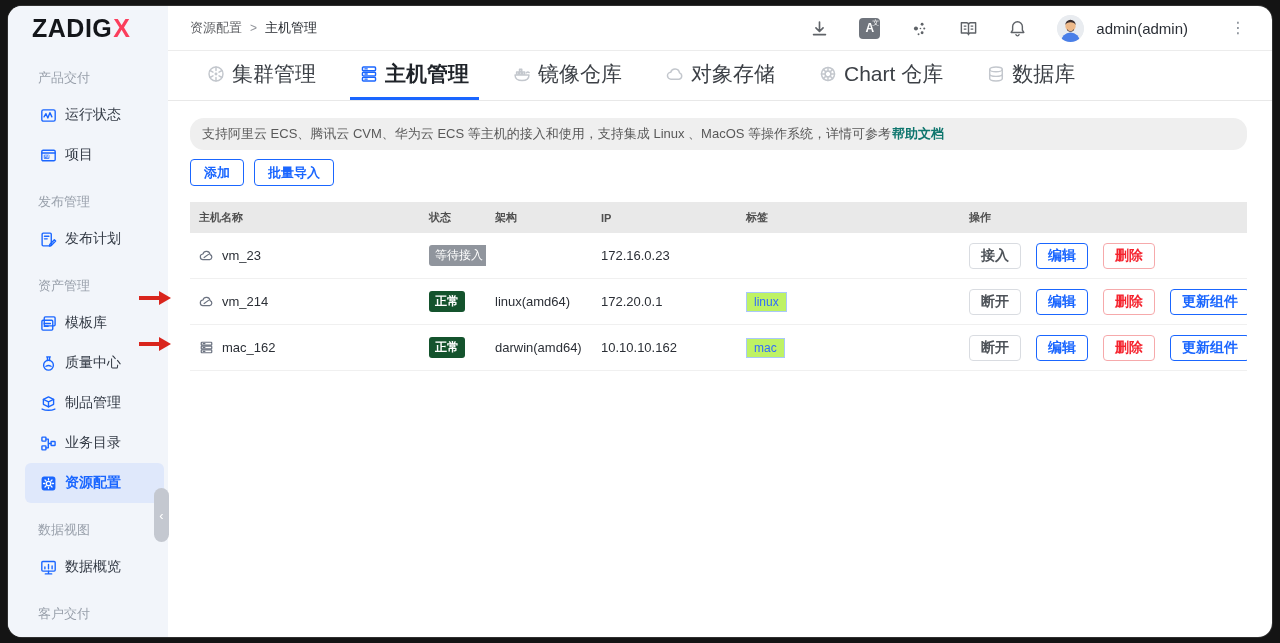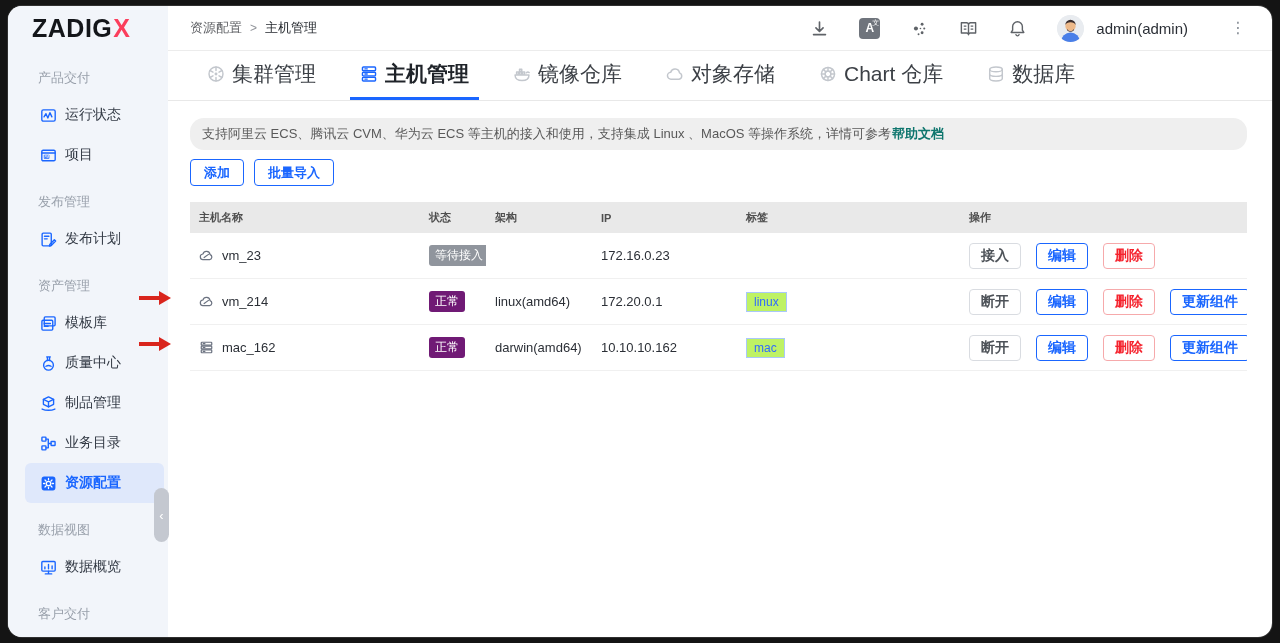--- a/index.html
+++ b/index.html
@@ -71,21 +71,21 @@
   .col.c-name { flex:0 0 230px; display:flex; align-items:center; gap:8px; }
   .col.c-status { flex:0 0 66px; }
   .col.c-arch { flex:0 0 106px; }
   .col.c-ip { flex:0 0 145px; }
   .col.c-tags { flex:0 0 223px; }
   .col.c-ops { flex:1; display:flex; gap:15px; }
   .host-icon { width:15px; height:15px; color:#6b7280; display:flex; flex:0 0 15px; }
   .host-icon svg { width:100%; height:100%; }
   .badge { display:inline-block; padding:2px 6px; border-radius:3px; font-size:12px; color:#fff; }
   .badge.waiting { background:#90959d; }
-  .badge.normal { background:#701a75; }
+  .badge.normal { background:#14532d;font-weight:bold; }
   .tag { display:inline-block; padding:2px 7px; border:1px solid #a9c8fa; color:#2f6bff;
          background:#bef264; border-radius:0; font-size:12px; }
   .abtn { height:26px; padding:0 11px; border-radius:4px; background:#fff; font-size:14px;
           font-weight:bold; cursor:pointer; font-family:inherit; }
   .abtn.plain { border:1px solid #d9dce1; color:#4e5359; }
   .abtn.blue { border:1px solid #1a66ff; color:#1a66ff; }
   .abtn.red { border:1px solid #f6a9ab; color:#f5222d; }
   
   .anno-arrow { position:absolute; width:32px; height:14px; }
   .anno-arrow .shaft { position:absolute; left:0; top:5px; width:21px; height:4px; background:#d9251d; }

